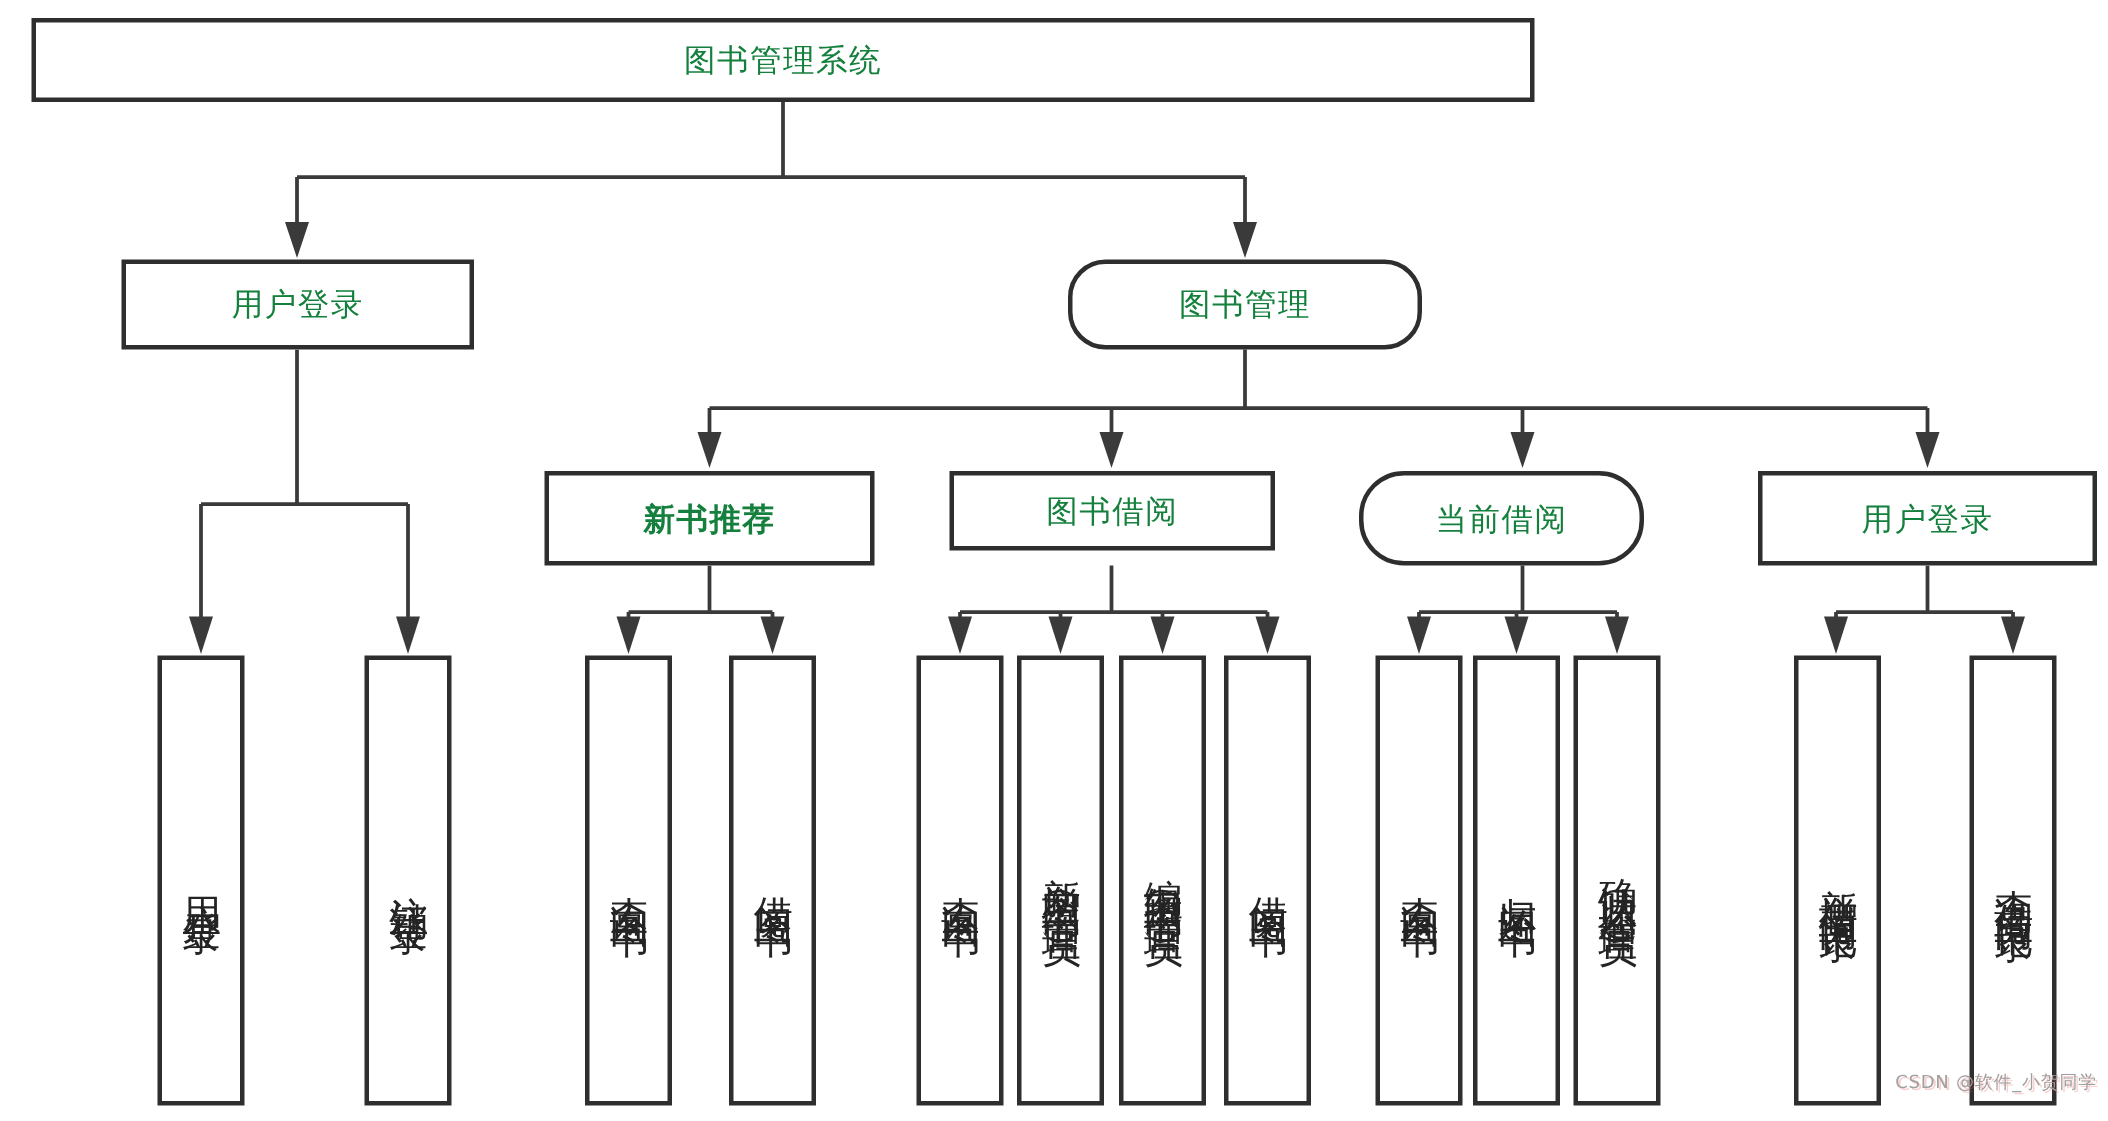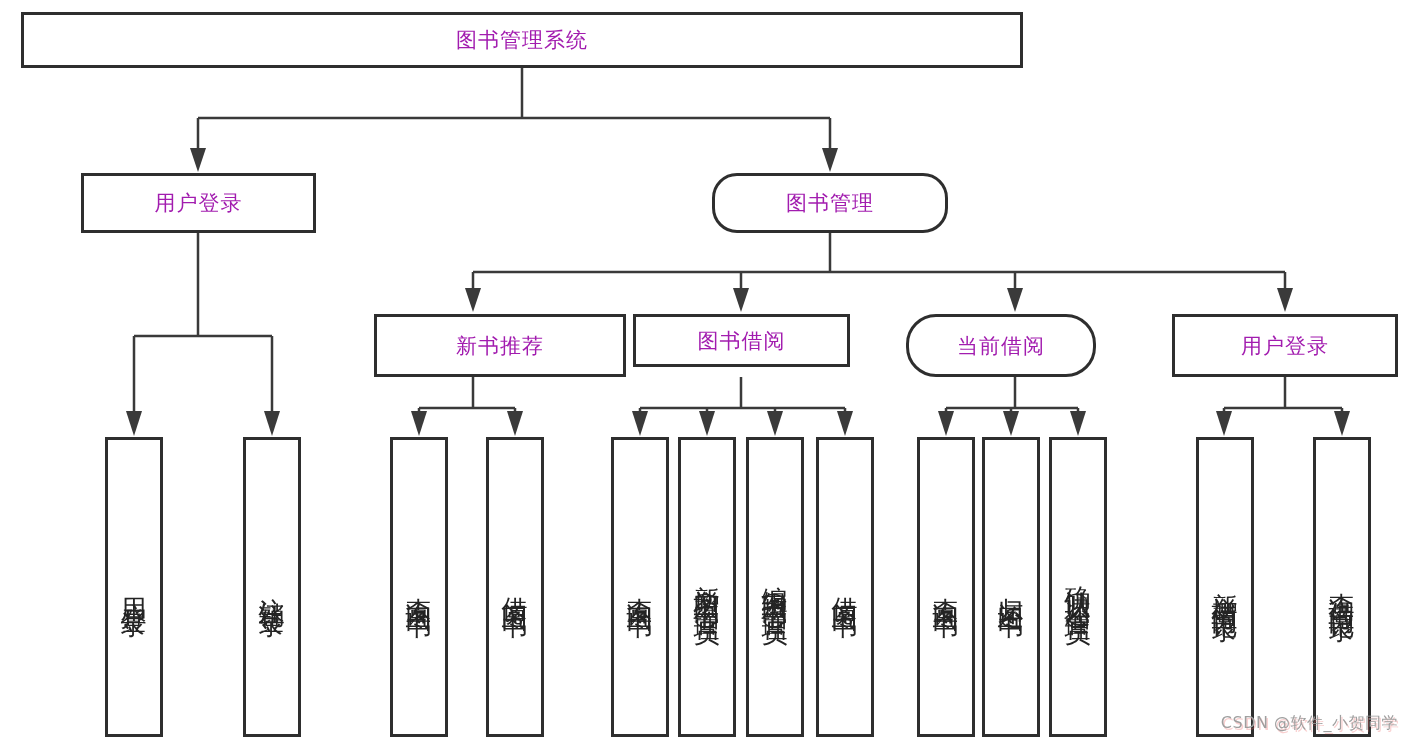--- a/index.html
+++ b/index.html
@@ -32,21 +32,21 @@
   }
   .hbox {
     position: absolute;
     box-sizing: border-box;
     border: 3px solid #2e2e2e;
     background: #ffffff;
     display: flex;
     align-items: center;
     justify-content: center;
     font-size: 21px;
-    color: #a21caf;
+    color: #15803d;
     letter-spacing: 1px;
     white-space: nowrap;
   }
   .vbox {
     position: absolute;
     box-sizing: border-box;
     top: 437px;
     width: 58px;
     height: 300px;
     border: 3px solid #2e2e2e;
@@ -60,21 +60,21 @@
     writing-mode: vertical-rl;
     text-orientation: mixed;
     font-size: 26px;
     letter-spacing: 5px;
     line-height: 1;
   }
   #watermark {
     position: absolute;
     right: 7px;
     top: 713px;
-    font-size: 16px;
+    font-size: 12px;
     color: #9f9f9f;
     letter-spacing: 0.5px;
     text-shadow: 1.5px 1.5px 0 rgba(236, 96, 96, 0.30);
     white-space: nowrap;
     margin-left: 32px;
   }
 </style>
 </head>
 <body>
 
@@ -114,21 +114,21 @@
     <span>图书管理系统</span>
   </div>
 
   <div class="hbox" style="left:81px; top:173px; width:235px; height:60px;">
     <span>用户登录</span>
   </div>
   <div class="hbox" style="left:712px; top:173px; width:236px; height:60px;border-radius:25px;">
     <span>图书管理</span>
   </div>
 
-  <div class="hbox" style="left:374px; top:314px; width:252px; height:63px;">
+  <div class="hbox" style="left:363px; top:314px; width:220px; height:63px;font-weight:bold;">
     <span>新书推荐</span>
   </div>
   <div class="hbox" style="left:633px; top:314px; width:217px; height:53px;">
     <span>图书借阅</span>
   </div>
   <div class="hbox" style="left:906px; top:314px; width:190px; height:63px;border-radius:30px;">
     <span>当前借阅</span>
   </div>
   <div class="hbox" style="left:1172px; top:314px; width:226px; height:63px;">
     <span>用户登录</span>

